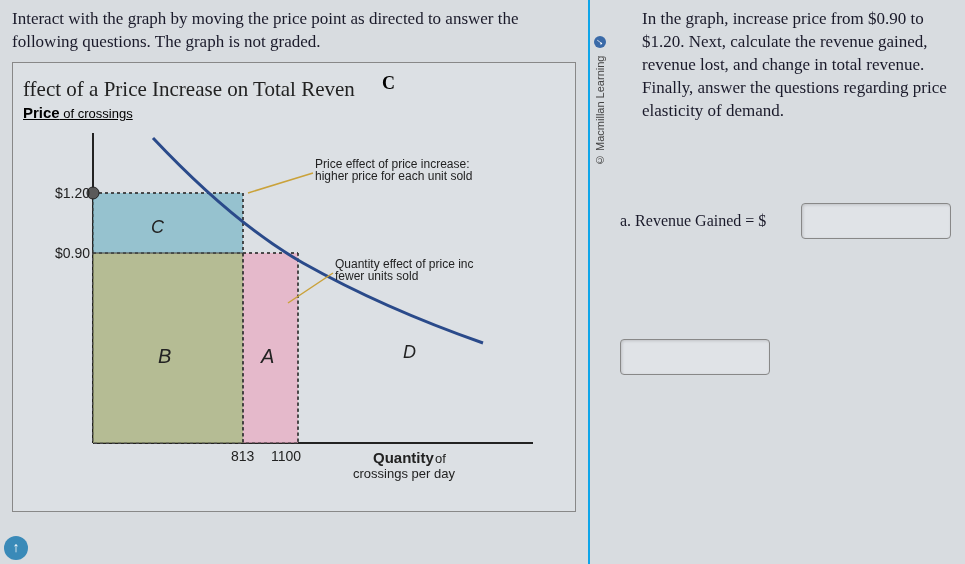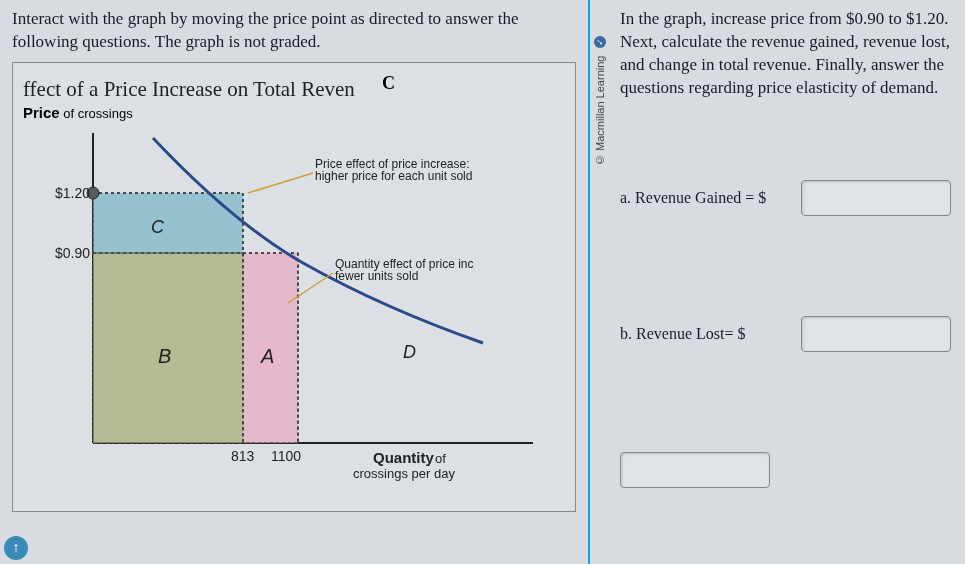--- a/index.html
+++ b/index.html
@@ -37,20 +37,21 @@
     .graph-title {
       font-family: Liberation Serif, serif;
       font-size: 21px;
       color: #222;
       font-weight: normal;
       margin-bottom: 2px;
     }
     .axis-label-y {
       font-family: Arial, sans-serif;
       font-size: 15px;
+      text-decoration: underline;
     }
     .axis-label-y .bold { font-weight: bold; }
     .axis-label-y .small { font-size: 13px; }
     .chart-area {
       position: absolute;
       top: 70px;
       left: 20px;
       width: 540px;
       height: 370px;
     }
@@ -59,20 +60,21 @@
       top: 10px;
       right: 180px;
       font-size: 18px;
       font-weight: bold;
       cursor: pointer;
     }
     .right-instruction {
       font-size: 17px;
       color: #1a1a2a;
       line-height: 1.35;
+      margin-left: 22px;
     }
     .copyright {
       position: absolute;
       left: 4px;
       top: 6px;
       font-size: 11px;
       color: #444;
       writing-mode: vertical-rl;
       transform: rotate(180deg);
       height: 160px;
@@ -191,23 +193,19 @@
     <span>© Macmillan Learning</span>
     <span class="copyright-icon">✓</span>
   </div>
   <p class="right-instruction">In the graph, increase price from $0.90 to $1.20. Next, calculate the revenue gained, revenue lost, and change in total revenue. Finally, answer the questions regarding price elasticity of demand.</p>
 
   <div class="qrow first">
     <span class="label">a. Revenue Gained = $</span>
     <input type="text" value="" style="">
   </div>
 
-  <div class="qrow gap2">
-    <span class="label">b. Revenue Lost= $</span>
-    <input type="text" value="" style="">
-  </div>
 
   <div class="qrow gap2">
     <input type="text" value="" style="">
   </div>
 </div>
 
 <div class="nav-arrow">↑</div>
 
 </body></html>

